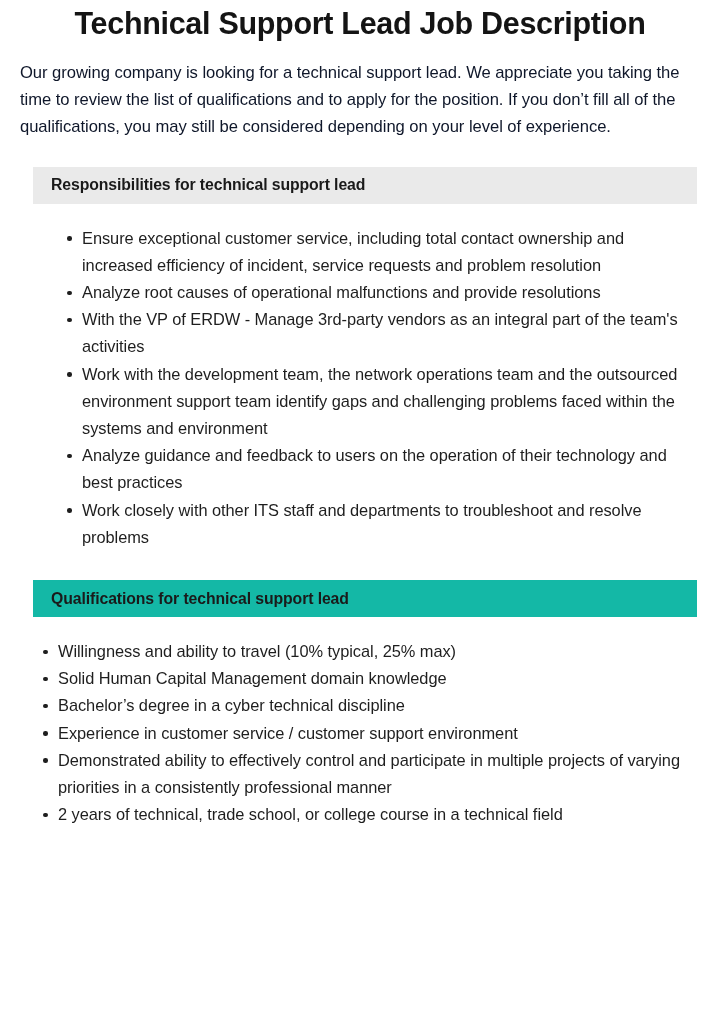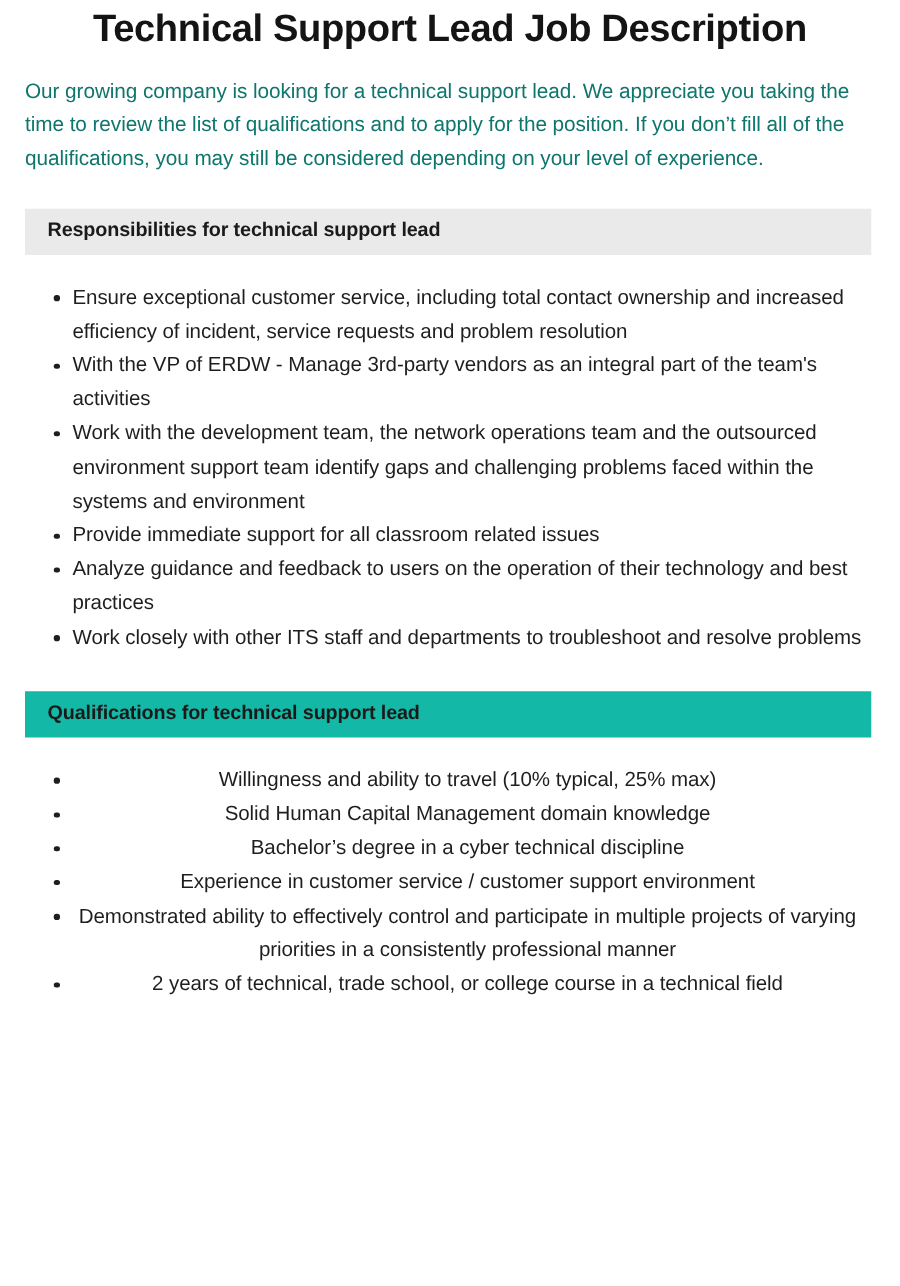--- a/index.html
+++ b/index.html
@@ -35,30 +35,30 @@
     letter-spacing: -0.3px;
     color: #141414;
   }
 
   
   .intro {
     margin: 17px 0 0 0;
     padding: 0 30px 0 20px;
     font-size: 16.6px;
     line-height: 27.2px;
-    color: #0f766e;
+    color: #0f172a;
     letter-spacing: -0.05px;
   }
 
   
   .section {
     margin: 0;
   }
   .section-band {
-    margin: 0 23px 0 20px;
+    margin: 0 23px 0 33px;
     background: #eaeaea;
     height: 37px;
     display: flex;
     align-items: center;
     padding: 0 0 0 18px;
     box-sizing: border-box;
   }
   .section-band-title {
     font-size: 15.8px;
     font-weight: bold;
@@ -87,43 +87,43 @@
     left: 43px;
     top: 11.5px;
     width: 4.5px;
     height: 4.5px;
     border-radius: 50%;
     background: #1e1e1e;
   }
 
   
   .section-responsibilities { margin-top: 26px; }
-  .section-responsibilities ul.bullet-list { margin-top: 21px; }
+  .section-responsibilities ul.bullet-list { margin-top: 21px; padding-left: 24px; }
 
   .section-qualifications { margin-top: 29px; }
-  .section-qualifications ul.bullet-list { margin-top: 21px; text-align: center; }
+  .section-qualifications ul.bullet-list { margin-top: 21px; }
 </style>
 </head>
 <body style="background: rgb(255, 255, 255);">
 
 <div class="page">
 
   <h1 class="doc-title">Technical Support Lead Job Description</h1>
 
   <p class="intro">Our growing company is looking for a technical support lead. We appreciate you taking the time to review the list of qualifications and to apply for the position. If you don’t fill all of the qualifications, you may still be considered depending on your level of experience.</p>
 
   <div class="section section-responsibilities">
     <div class="section-band" style="background: rgb(234, 234, 234);">
       <span class="section-band-title">Responsibilities for technical support lead</span>
     </div>
     <ul class="bullet-list" id="responsibilities-list">
         <li>Ensure exceptional customer service, including total contact ownership and increased efficiency of incident, service requests and problem resolution</li>
+        <li>Analyze root causes of operational malfunctions and provide resolutions</li>
         <li>With the VP of ERDW - Manage 3rd-party vendors as an integral part of the team's activities</li>
         <li>Work with the development team, the network operations team and the outsourced environment support team identify gaps and challenging problems faced within the systems and environment</li>
-        <li>Provide immediate support for all classroom related issues</li>
         <li>Analyze guidance and feedback to users on the operation of their technology and best practices</li>
         <li>Work closely with other ITS staff and departments to troubleshoot and resolve problems</li>
       </ul>
   </div>
 
   <div class="section section-qualifications">
     <div class="section-band" style="background: #14b8a6;">
       <span class="section-band-title">Qualifications for technical support lead</span>
     </div>
     <ul class="bullet-list" id="qualifications-list">

